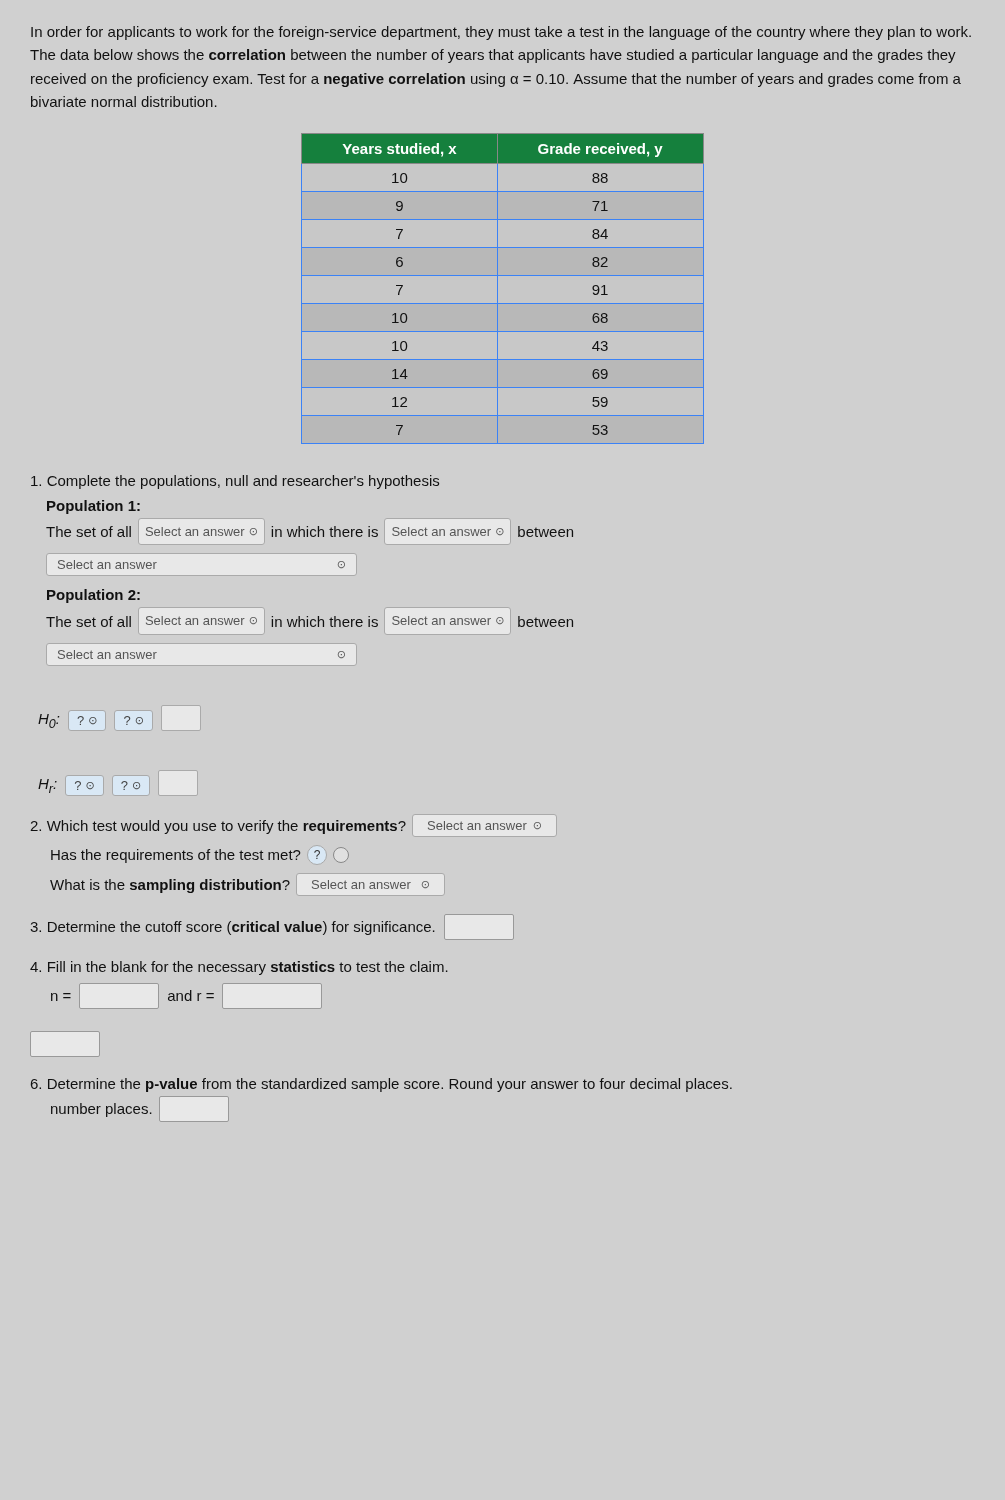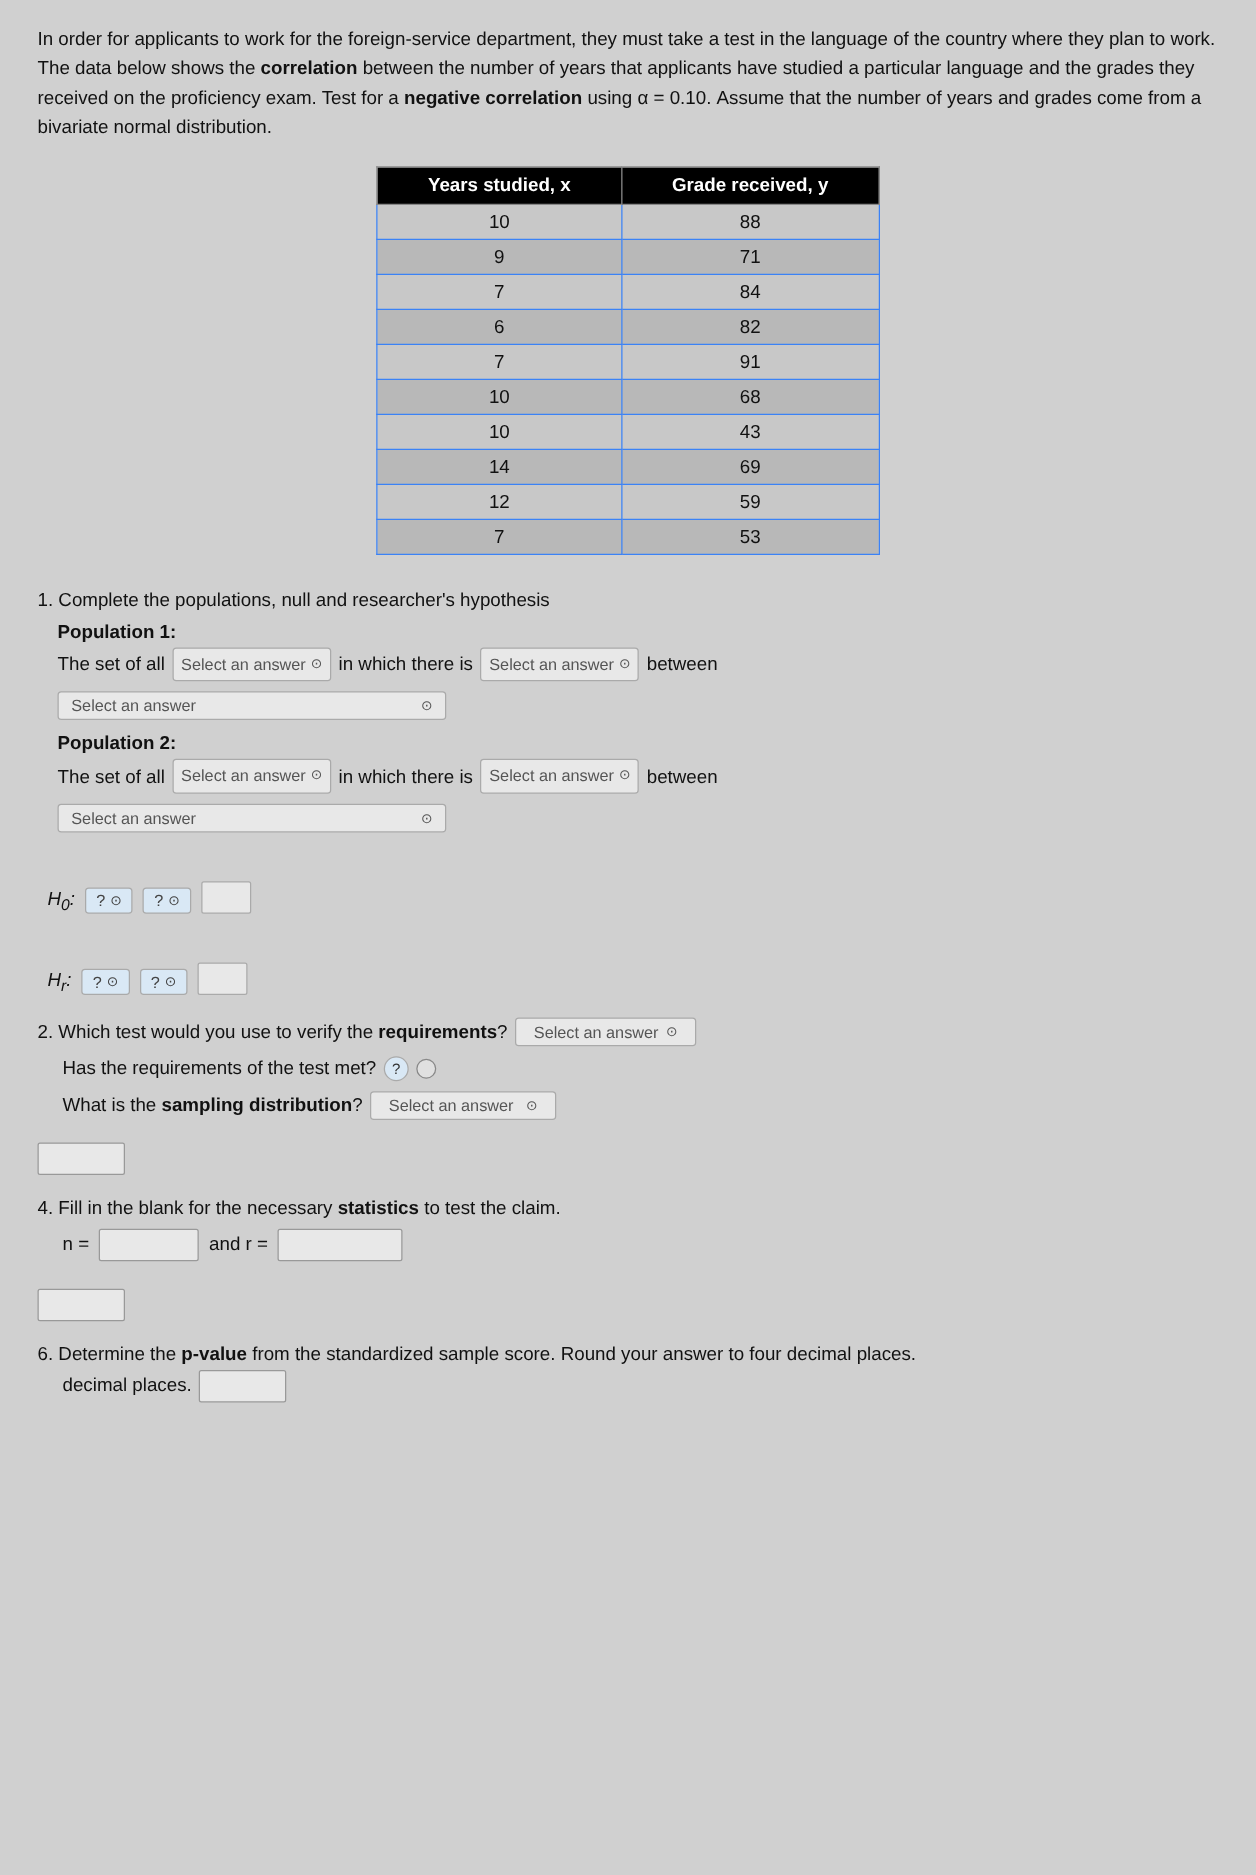--- a/index.html
+++ b/index.html
@@ -19,21 +19,21 @@
     .data-table-wrapper {
       display: flex;
       justify-content: center;
       margin-bottom: 28px;
     }
     .data-table {
       border-collapse: collapse;
       font-size: 15px;
     }
     .data-table th {
-      background: #000000;
+      background: #15803d;
       color: #fff;
       padding: 6px 40px;
       border: 1px solid #888;
       font-weight: bold;
       text-align: center;
     }
     .data-table td {
       padding: 5px 40px;
       border: 1px solid #3b82f6;
       text-align: center;
@@ -359,20 +359,21 @@
       <span class="select-answer-wide">
         <span>Select an answer</span>
           <span class="arrow" style="margin-left:10px;">⊙</span>
       </span>
     </div>
   </div>
 </div>
 
 <div class="section">
   <div style="display:flex; align-items:center; gap:8px;">
+    <span>3. Determine the cutoff score (<strong>critical value</strong>) for significance.</span>
     <span class="small-input"></span>
   </div>
 </div>
 
 <div class="section">
   <p>4. Fill in the blank for the necessary <strong>statistics</strong> to test the claim.</p>
   <div class="n-r-line" style="margin-left:20px; margin-top:8px;">
     <span>n =</span>
     <span class="text-input"></span>
     <span>and r =</span>
@@ -384,16 +385,16 @@
   <div style="display:flex; align-items:flex-end; gap:6px; flex-wrap:wrap;">
     <span class="small-input" style="margin-top:4px;"></span>
   </div>
 </div>
 
 <div class="section">
   <div style="display:flex; align-items:flex-end; gap:6px; flex-wrap:wrap;">
     <span>6. Determine the <strong>p-value</strong> from the standardized sample score. Round your answer to four decimal places.</span>
   </div>
   <div style="margin-top:4px; margin-left:20px; display:flex; align-items:center; gap:6px;">
-    <span>decimal places.</span>
+    <span>number places.</span>
     <span class="small-input"></span>
   </div>
 </div>
 
 </body></html>

